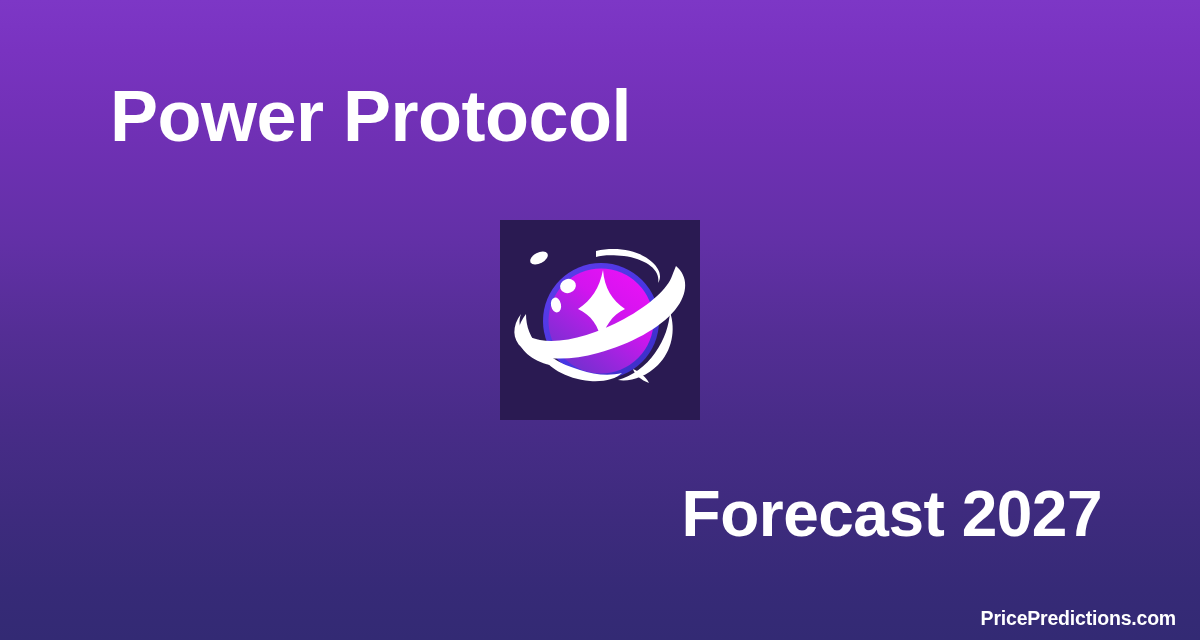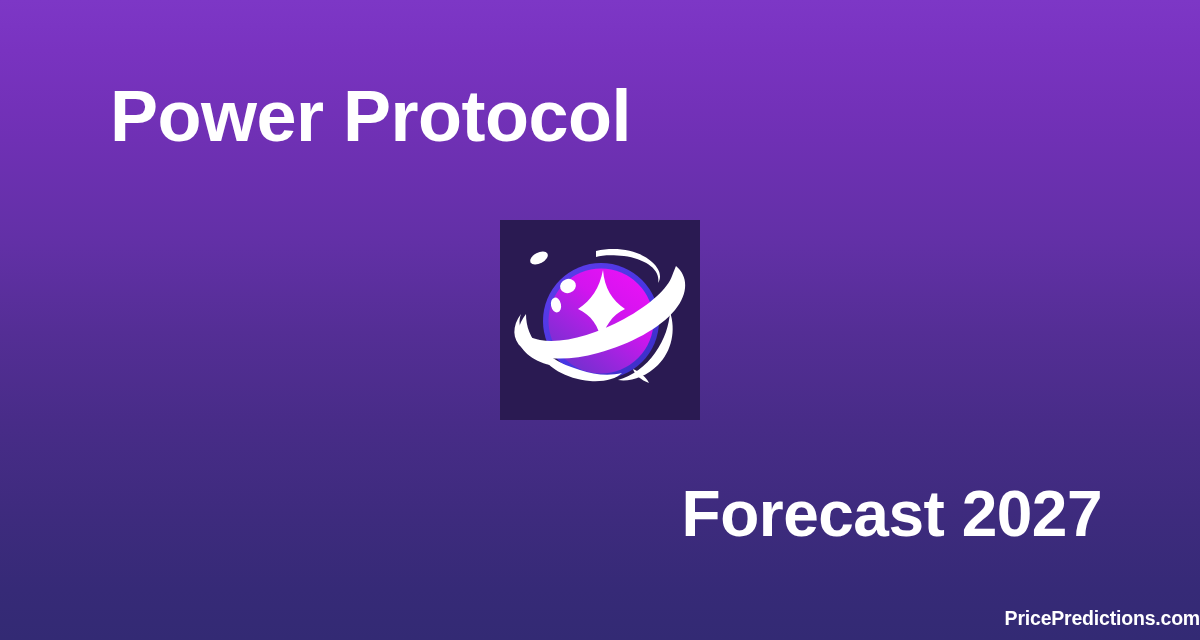--- a/index.html
+++ b/index.html
@@ -68,21 +68,21 @@
   }
   #logo-wrap svg {
     display: block;
     width: 200px;
     height: 200px;
   }
 
   
   #watermark {
     position: absolute;
-    right: 0;
+    right: 24px;
     bottom: 10px;
     font-size: 19.5px;
     font-weight: bold;
     color: #ffffff;
     letter-spacing: -0.2px;
     white-space: nowrap;
   }
 </style>
 </head>
 <body>

